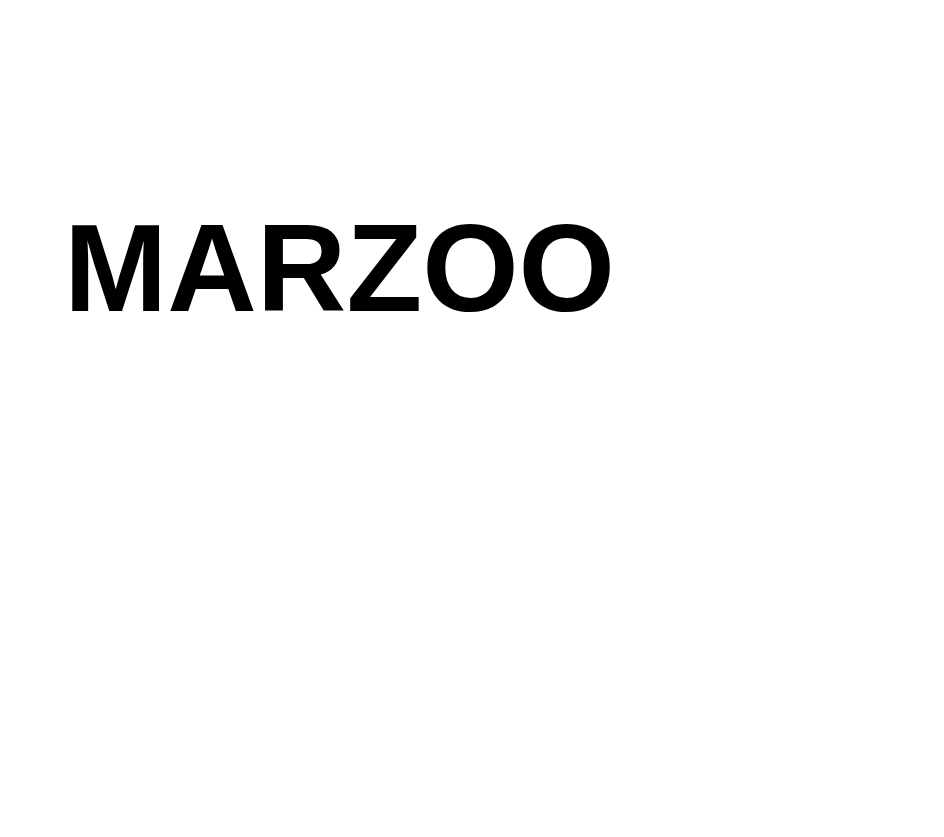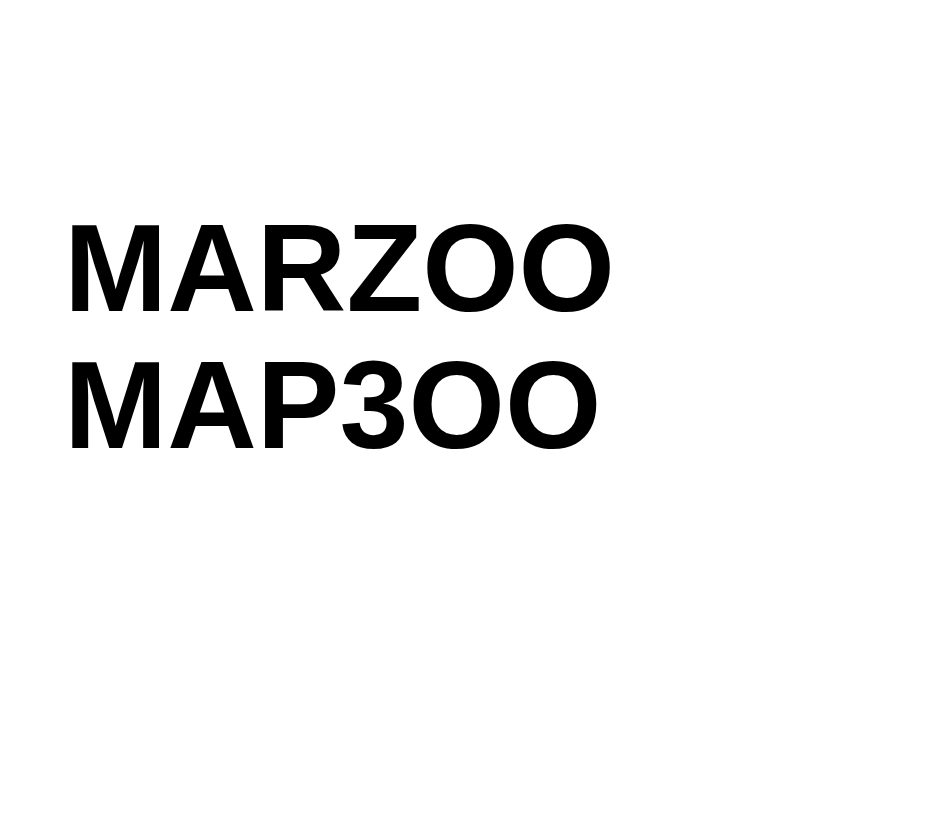--- a/index.html
+++ b/index.html
@@ -50,17 +50,16 @@
 </style>
 </head>
 <body>
 
 <div id="canvas">
 
   <div class="text-block">
 
     <span class="text-line line-1">MARZOO</span>
 
-    <span class="text-line line-2">MAP3OO</span>
 
   </div>
 
 </div>
 
 </body></html>

